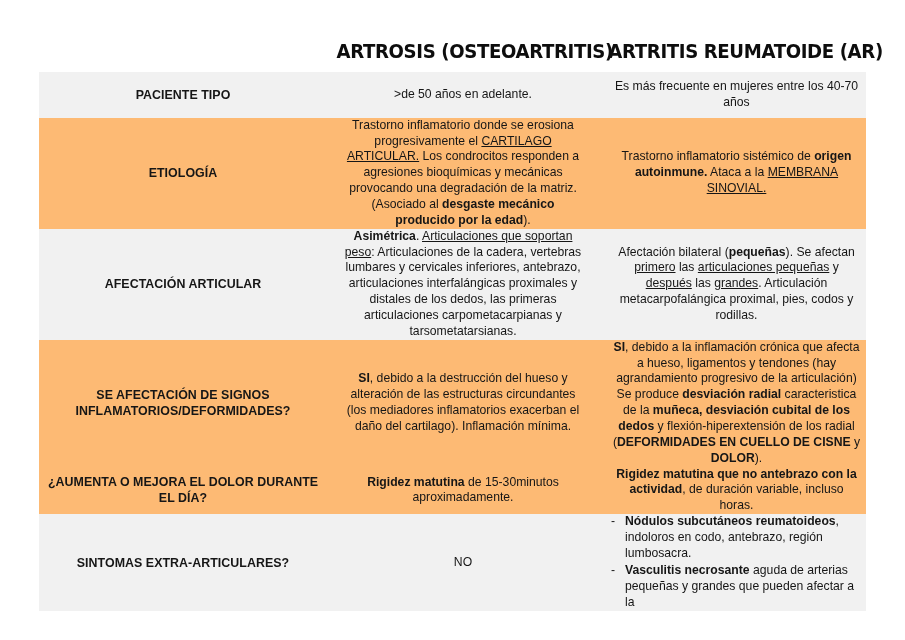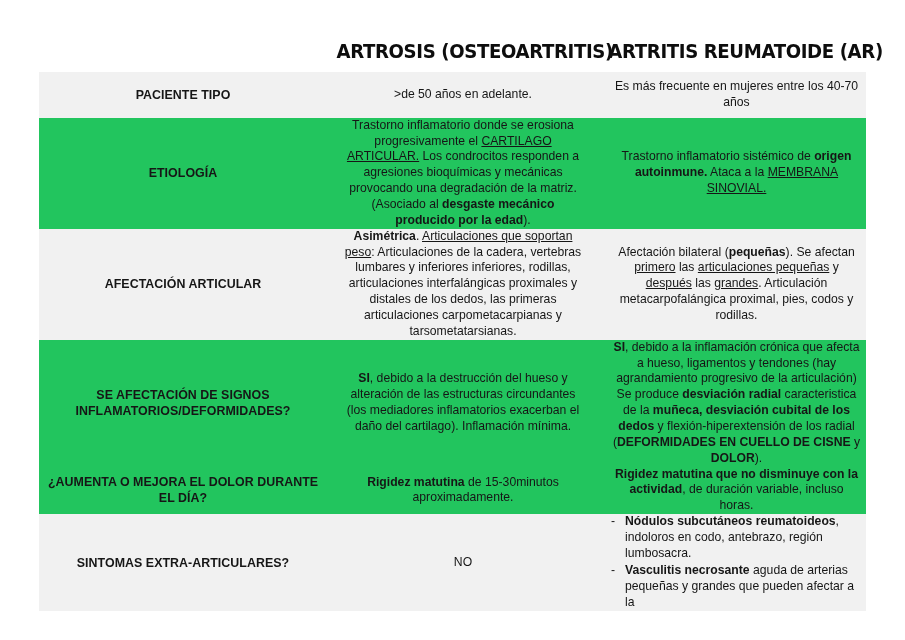--- a/index.html
+++ b/index.html
@@ -54,21 +54,21 @@
     letter-spacing: -0.4px;
     line-height: 1;
     text-align: center;
     color: #0d0d0d;
     transform: scaleX(0.93);
     white-space: nowrap;
   }
 
   
   tr.shaded td { background: #f1f1f1; }
-  tr.plain td  { background: #22c55e; }
+  tr.plain td  { background: #fdba74; }
 
   
   .row-label {
     font-weight: 700;
     font-size: 12.4px;
     line-height: 1.32;
     text-align: center;
     letter-spacing: 0.05px;
     padding: 9px 14px;
   }
@@ -147,21 +147,21 @@
       <td class="cell ar">
         <span>Trastorno inflamatorio sistémico de </span><b>origen autoinmune.</b>
         <span>Ataca a la </span><span class="u">MEMBRANA SINOVIAL.</span>
       </td>
     </tr>
 
     <tr class="shaded">
       <td class="row-label">AFECTACIÓN ARTICULAR</td>
       <td class="cell oa">
         <b>Asimétrica</b><span>.</span>
-        <span class="u">Articulaciones que soportan peso</span><span>: Articulaciones de la cadera, vertebras lumbares y inferiores inferiores, rodillas, articulaciones interfalángicas proximales y distales de los dedos, las primeras articulaciones carpometacarpianas y tarsometatarsianas.</span>
+        <span class="u">Articulaciones que soportan peso</span><span>: Articulaciones de la cadera, vertebras lumbares y cervicales inferiores, antebrazo, articulaciones interfalángicas proximales y distales de los dedos, las primeras articulaciones carpometacarpianas y tarsometatarsianas.</span>
       </td>
       <td class="cell ar">
         <span>Afectación bilateral (</span><b>pequeñas</b><span>).</span>
         <span>Se afectan </span><span class="u">primero</span><span> las </span><span class="u">articulaciones pequeñas</span><span> y </span><span class="u">después</span><span> las </span><span class="u">grandes</span><span>.</span>
         <span>Articulación metacarpofalángica proximal, pies, codos y rodillas.</span>
       </td>
     </tr>
 
     <tr class="plain">
       <td class="row-label">
@@ -182,21 +182,21 @@
 
     <tr class="plain">
       <td class="row-label">
         <div>¿AUMENTA O MEJORA EL DOLOR DURANTE</div>
         <div>EL DÍA?</div>
       </td>
       <td class="cell oa">
         <b>Rigidez matutina</b><span> de 15-30minutos aproximadamente.</span>
       </td>
       <td class="cell ar">
-        <b>Rigidez matutina que no disminuye con la actividad</b><span>, de duración variable, incluso horas.</span>
+        <b>Rigidez matutina que no antebrazo con la actividad</b><span>, de duración variable, incluso horas.</span>
       </td>
     </tr>
 
     <tr class="shaded">
       <td class="row-label">SINTOMAS EXTRA-ARTICULARES?</td>
       <td class="cell oa">NO</td>
       <td class="cell ar">
         <ul class="bullets">
           <li>
             <span class="dash">-</span><span class="bu">Nódulos subcutáneos reumatoideos</span><span>, indoloros en codo, antebrazo, región lumbosacra.</span>

